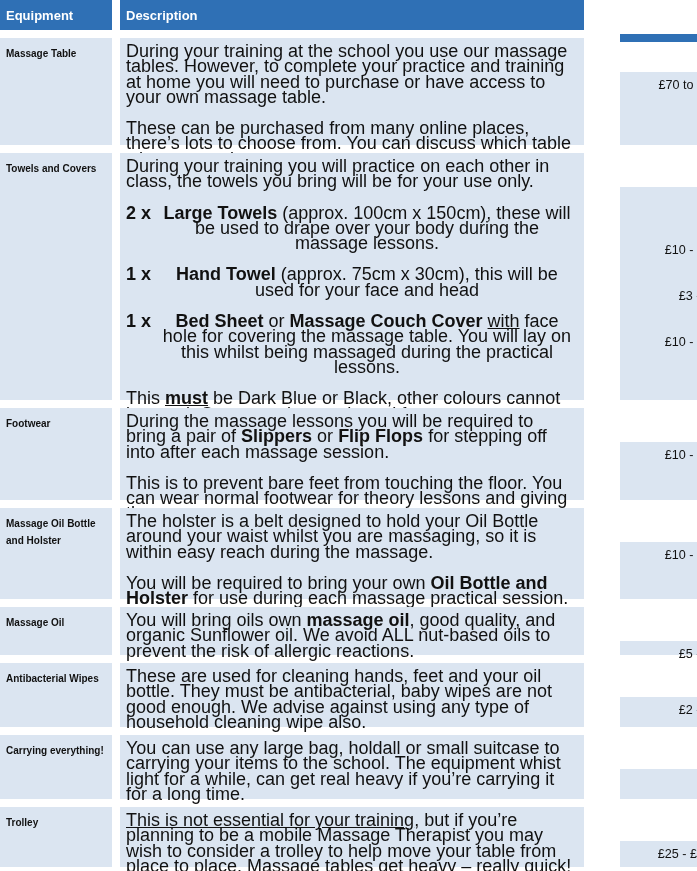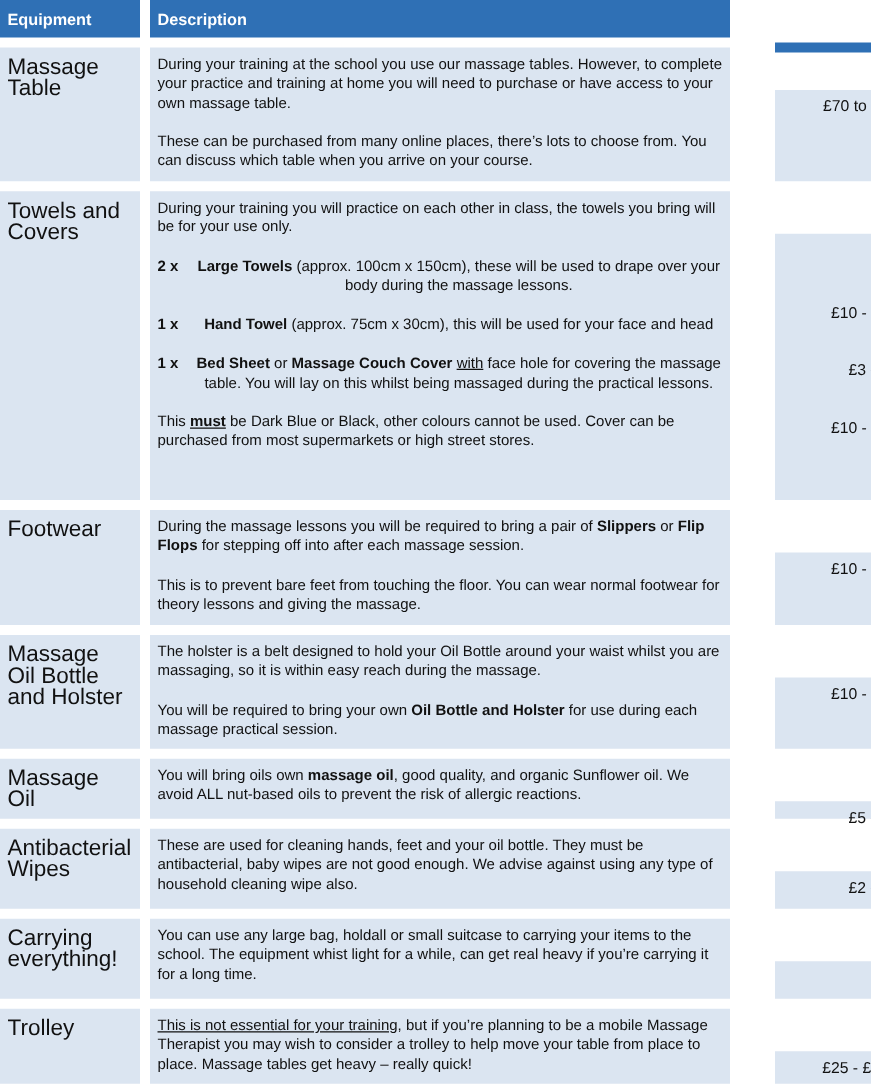--- a/index.html
+++ b/index.html
@@ -19,24 +19,24 @@
     .c-cost { left: 620px; width: 104px; margin-top: 34px; }
 
     .header .cell {
       background: #2f70b5; color: #ffffff; font-weight: bold; font-size: 13px;
       padding: 8px 6px 0 6px;
     }
     .header .c-cost { text-align: right; padding-right: 6px; }
 
     .body-row .cell { background: #dbe5f1; }
     .body-row .c-eq {
-      padding: 7px 6px 0 6px; font-weight: normal; font-size: 18px; line-height: 17px;
+      padding: 7px 6px 0 6px; font-weight: bold; font-size: 10px; line-height: 17px;
     }
     .body-row .c-desc {
-      padding: 6px 6px 0 6px; font-size: 12px; line-height: 15.3px;
+      padding: 6px 6px 0 6px; font-size: 18px; line-height: 15.3px;
     }
     .body-row .c-cost {
       padding: 6px 6px 0 6px; font-size: 12.6px; line-height: 15.3px; text-align: right;
     }
     .para { margin: 0 0 16px 0; }
     .para:last-child { margin-bottom: 0; }
     b { font-weight: bold; }
     u { text-decoration: underline; }
 
     .item { position: relative; padding-left: 30px; margin: 0 0 16px 0; text-align: center; }

